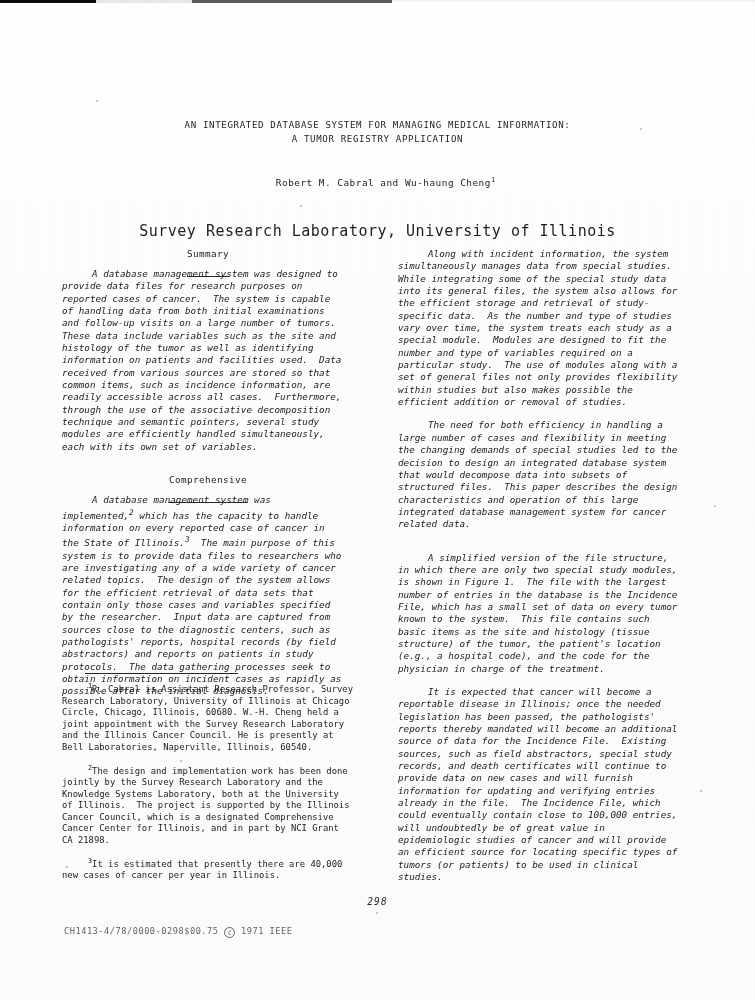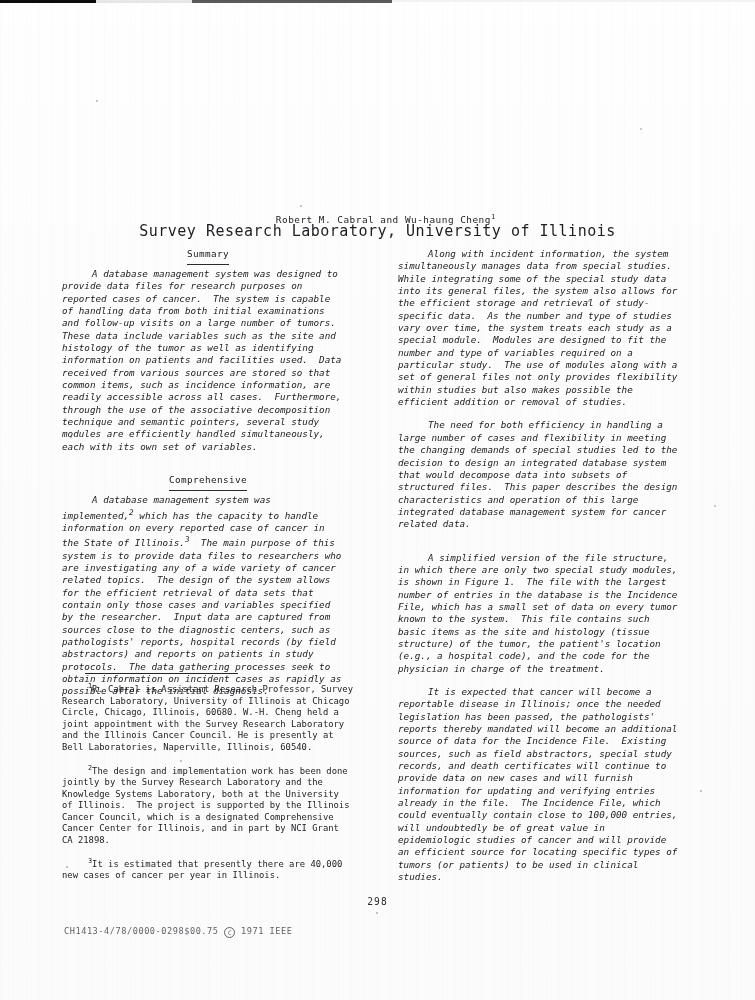--- a/index.html
+++ b/index.html
@@ -68,21 +68,20 @@
   #doc-title .tline { display: block; white-space: pre; }
 
   #authors {
     position: absolute;
     left: 16px; right: 0;
     top: 176px;
     font-size: 9.4px;
     letter-spacing: 0.5px;
     color: #1d1e22;
     white-space: pre;
-    margin-top: 37px;
   }
   #authors sup {
     font-size: 7px;
     vertical-align: super;
     letter-spacing: 0;
   }
 
   #affiliation {
     position: absolute;
     left: 0; right: 0;
@@ -104,21 +103,21 @@
 
   .section-heading {
     text-align: center;
     font-size: 9.3px;
     letter-spacing: 0.4px;
     margin: 0 0 9px 0;
     color: #17181c;
   }
   .section-heading span {
     border-bottom: 1px solid #2a2b2f;
-    padding-bottom: 5px;
+    padding-bottom: 17px;
   }
 
   .para {
     font-size: 9.25px;
     line-height: 12.35px;
     letter-spacing: 0.02px;
     margin: 0 8px 11px 0;
     text-indent: 30px;
     color: #1a1b1f;
     white-space: pre-wrap;
@@ -158,20 +157,21 @@
 
   
   #page-number {
     position: absolute;
     left: 0; right: 0;
     top: 896px;
     text-align: center;
     font-size: 9.6px;
     letter-spacing: 1px;
     color: #2a2b2f;
+    font-style: italic;
   }
   #copyright-line {
     position: absolute;
     left: 64px;
     top: 926px;
     font-size: 8.6px;
     letter-spacing: 0.55px;
     color: #4a4b50;
     white-space: pre;
     opacity: 0.88;
@@ -206,20 +206,24 @@
 <div class="speck" style="left:588px;top:300px;width:1.5px;height:1.5px;"></div>
 <div class="speck" style="left:70px;top:436px;width:1.5px;height:1.5px;"></div>
 <div class="speck" style="left:714px;top:505px;width:2px;height:2px;"></div>
 <div class="speck" style="left:180px;top:760px;width:1.5px;height:1.5px;"></div>
 <div class="speck" style="left:66px;top:866px;width:1.5px;height:1.5px;"></div>
 <div class="speck" style="left:376px;top:912px;width:1.5px;height:1.5px;"></div>
 <div class="speck" style="left:700px;top:790px;width:1.5px;height:1.5px;"></div>
 
 <div id="page-content">
 
+  <div id="doc-title" class="center-block">
+    <span class="tline">AN INTEGRATED DATABASE SYSTEM FOR MANAGING MEDICAL INFORMATION:</span>
+    <span class="tline">A TUMOR REGISTRY APPLICATION</span>
+  </div>
 
   <div id="authors" class="center-block"><span>Robert M. Cabral and Wu-haung Cheng</span><sup>1</sup></div>
 
   <div id="affiliation" class="center-block">Survey Research Laboratory, University of Illinois</div>
 
   <div class="column" id="col-left">
 
     <div class="section-heading"><span>Summary</span></div>
 
     <p class="para">A database management system was designed to provide data files for research purposes on reported cases of cancer.  The system is capable of handling data from both initial examinations and follow-up visits on a large number of tumors. These data include variables such as the site and histology of the tumor as well as identifying information on patients and facilities used.  Data received from various sources are stored so that common items, such as incidence information, are readily accessible across all cases.  Furthermore, through the use of the associative decomposition technique and semantic pointers, several study modules are efficiently handled simultaneously, each with its own set of variables.</p>

